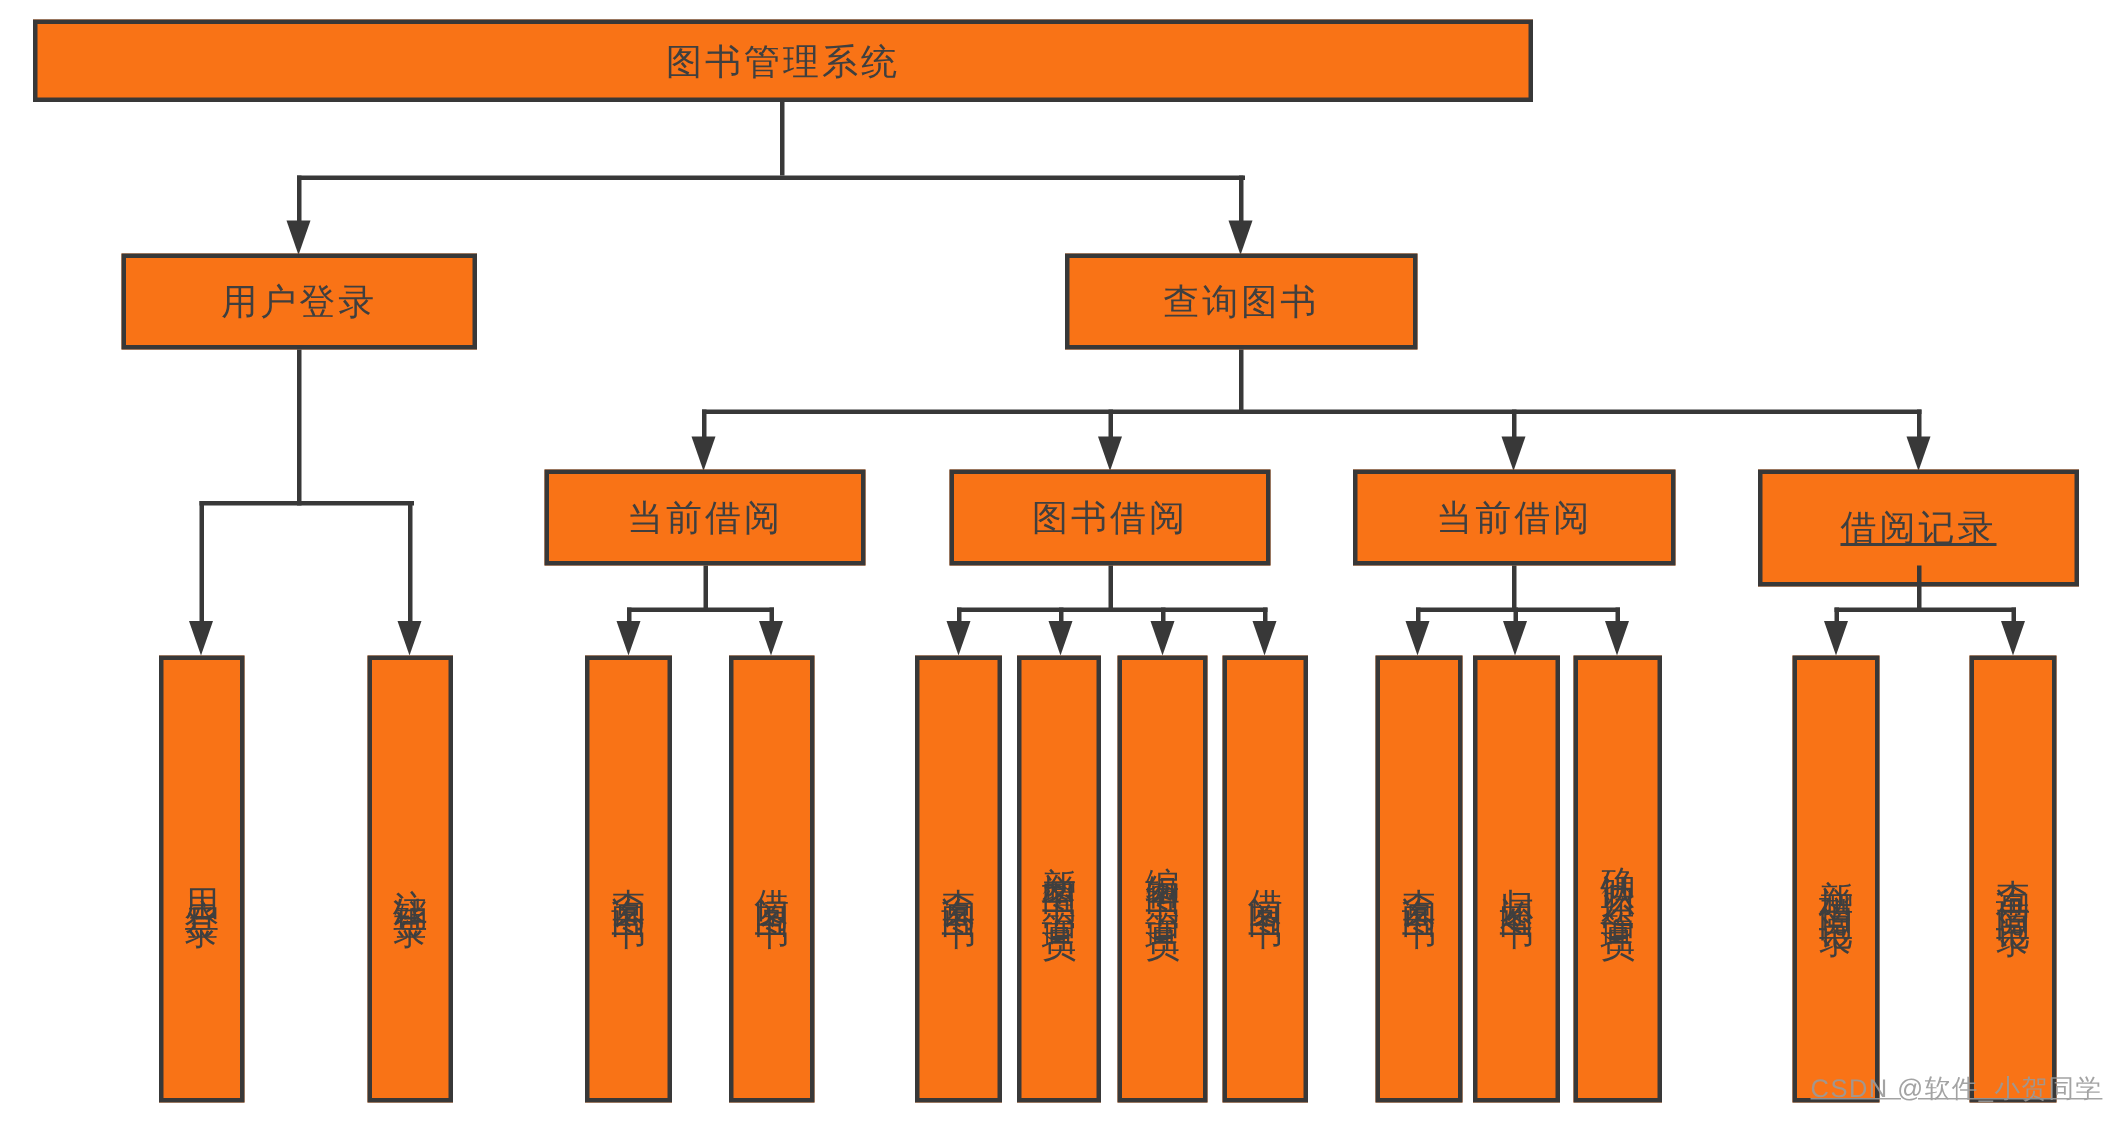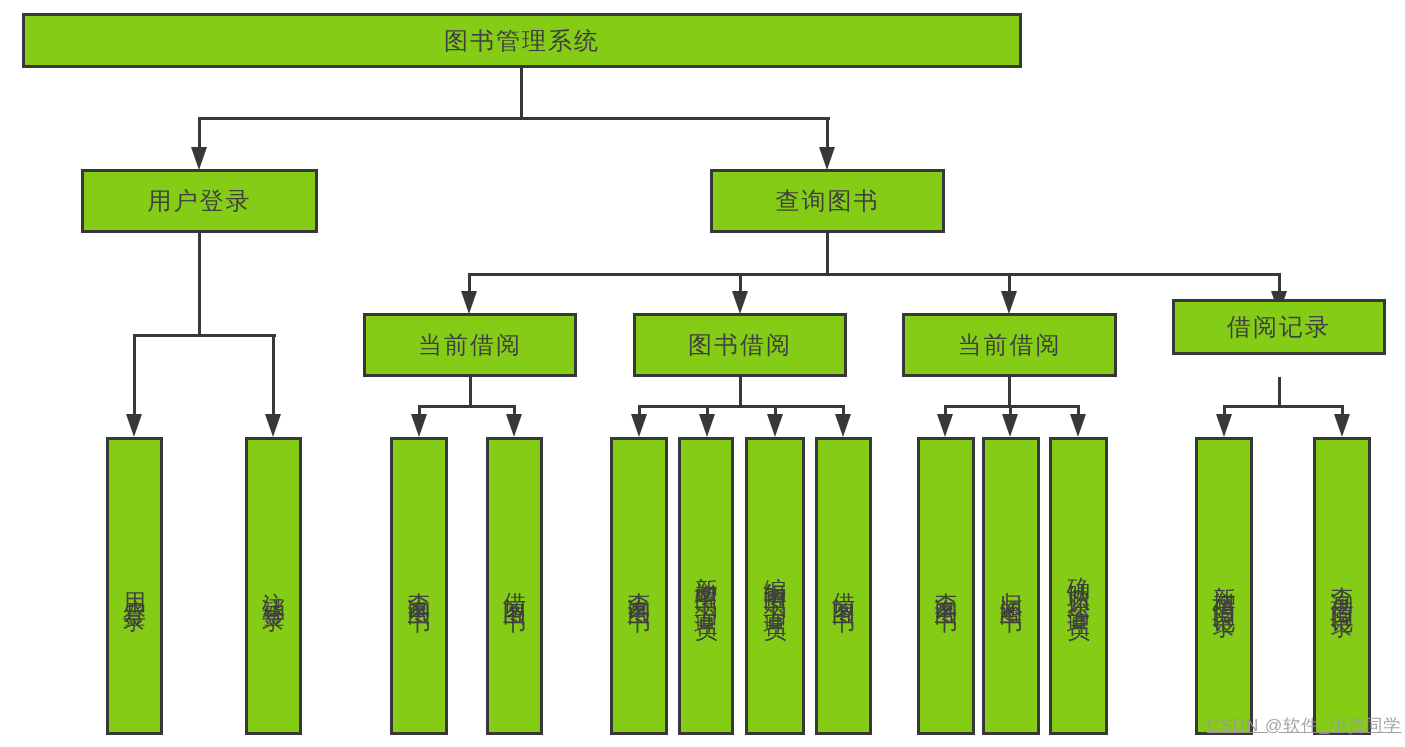--- a/index.html
+++ b/index.html
@@ -14,21 +14,21 @@
     position:relative;
     width:1405px;
     height:747px;
     background:var(--bg);
     overflow:hidden;
   }
   .box{
     position:absolute;
     box-sizing:border-box;
     border:3px solid var(--line);
-    background:#84cc16;
+    background:#f97316;
     color:var(--text);
     display:flex;
     align-items:center;
     justify-content:center;
   }
   .hbox{
     font-size:24px;
     letter-spacing:2px;
     white-space:nowrap;
   }
@@ -106,21 +106,21 @@
 
   <div class="box hbox" style="left:363px;top:313px;width:214px;height:64px;">
     <span>当前借阅</span>
   </div>
   <div class="box hbox" style="left:633px;top:313px;width:214px;height:64px;">
     <span>图书借阅</span>
   </div>
   <div class="box hbox" style="left:902px;top:313px;width:215px;height:64px;">
     <span>当前借阅</span>
   </div>
-  <div class="box hbox" style="left:1172px;top:299px;width:214px;height:56px;">
+  <div class="box hbox" style="left:1172px;top:313px;width:214px;height:78px;text-decoration:underline;">
     <span>借阅记录</span>
   </div>
 
   <div class="line" style="left:469px;top:377px;width:3px;height:31px;"></div>
   <div class="line" style="left:418px;top:405px;width:98px;height:3px;"></div>
   <div class="line" style="left:418px;top:405px;width:3px;height:10px;"></div>
   <div class="arrow" style="left:411px;top:414px;"></div>
   <div class="line" style="left:513px;top:405px;width:3px;height:10px;"></div>
   <div class="arrow" style="left:506px;top:414px;"></div>
 

